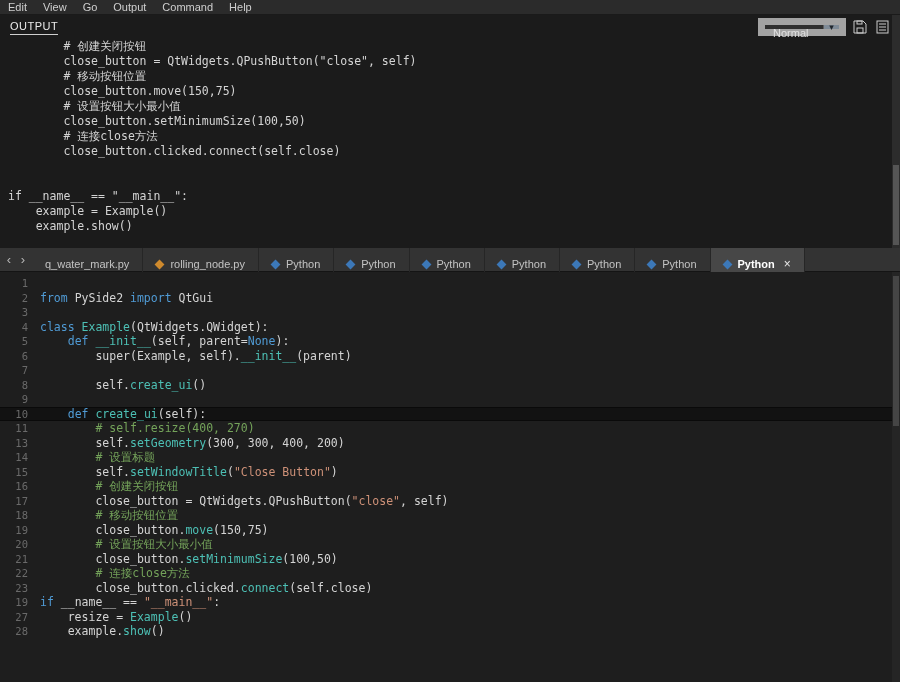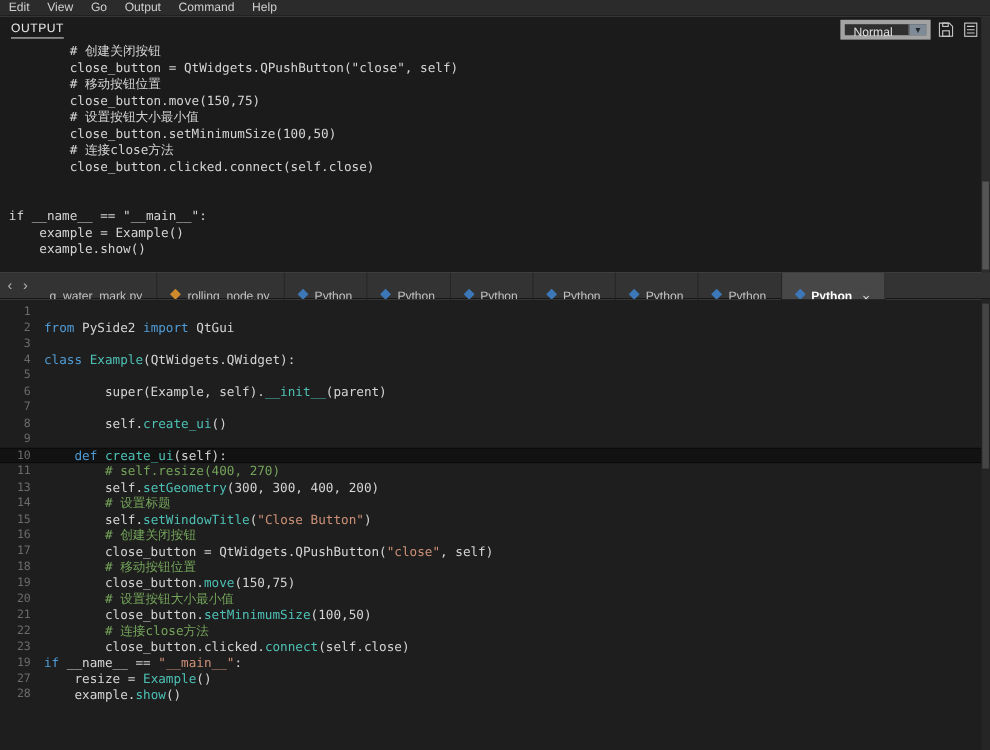--- a/index.html
+++ b/index.html
@@ -1,48 +1,48 @@
 <!DOCTYPE html>
 <html><head>
 <meta charset="utf-8">
 <style>
   * { margin:0; padding:0; box-sizing:border-box; }
   html,body { width:900px; height:682px; overflow:hidden; background:#1e1e1e;
               font-family:"Liberation Sans", sans-serif; }
-  .app { position:relative; width:900px; height:568px; background:#e5e5e5; }
+  .app { position:relative; width:900px; height:568px; background:#a16207; }
 
   
   .menubar { position:absolute; top:0; left:0; right:0; height:15px;
              background:#2b2b2b; border-bottom:1px solid #1a1a1a;
              display:flex; align-items:center; padding-left:8px; }
   .menu-item { color:#cfcfcf; font-size:11px; margin-right:16px; line-height:15px; cursor:default; }
 
   
   .output-panel { position:absolute; top:15px; left:0; right:0; height:233px; background:#1b1b1b; }
   .output-label { position:absolute; top:5px; left:10px; color:#eaeaea; font-size:11px;
                   letter-spacing:0.5px; border-bottom:1px solid #cfcfcf; padding-bottom:2px; }
   .output-controls { position:absolute; top:3px; right:10px; display:flex; align-items:center; gap:6px; }
-  .dropdown { display:flex; align-items:stretch; height:18px; border:4px solid #a3a3a3; background:#2f2f2f; }
+  .dropdown { display:flex; align-items:stretch; height:18px; border:7px solid #a3a3a3; background:#2f2f2f; }
   .dropdown .dd-label { color:#e0e0e0; font-size:11px; line-height:16px; padding:0 8px; min-width:58px; }
   .dropdown .dd-btn { width:16px; background:#7f8b97; color:#20262c; font-size:9px;
                       display:flex; align-items:center; justify-content:center;
                       border-left:1px solid #5d5d5d; }
   .tool-icon { width:16px; height:16px; display:flex; align-items:center; justify-content:center; }
   .output-code { position:absolute; top:24px; left:8px; right:14px; bottom:0;
                  font-family:"DejaVu Sans Mono", monospace; font-size:11.5px; line-height:15px;
                  color:#d4d4d4; white-space:pre; overflow:hidden; }
   .output-scrollbar { position:absolute; top:0; right:0; width:8px; height:233px; background:#2c2c2c; }
   .output-scrollbar .thumb { position:absolute; left:1px; right:1px; top:150px; height:80px; background:#555; }
 
   
   .tabbar { position:absolute; top:248px; left:0; right:0; height:24px; background:#333333;
             display:flex; align-items:stretch; border-bottom:1px solid #141414; }
   .tab-arrows { display:flex; align-items:center; padding:0 4px; color:#b5b5b5; gap:4px; }
   .tab-arrow { font-size:13px; line-height:22px; width:10px; text-align:center; cursor:default; }
-  .tab { display:flex; align-items:flex-start; padding:16px 13px; border-right:1px solid #262626;
+  .tab { display:flex; align-items:center; padding:16px 13px; border-right:1px solid #262626;
          color:#c3c3c3; font-size:11px; white-space:nowrap; cursor:default; }
   .tab.active { background:#474747; color:#ffffff; font-weight:bold; }
   .tab .diamond { width:7px; height:7px; transform:rotate(45deg); margin-right:7px; flex:none; }
   .tab .close { margin-left:9px; color:#e8e8e8; font-size:12px; font-weight:normal; }
 
   
   .editor { position:absolute; top:272px; left:0; right:0; height:410px; background:#1e1e1e;
             padding-top:4px; overflow:hidden; }
   .line { display:flex; height:14.5px; line-height:14.5px; }
   .line.current { background:#121212; box-shadow:inset 0 1px 0 #0a0a0a, inset 0 -1px 0 #0a0a0a; }
@@ -168,20 +168,21 @@
       <div class="line">
         <span class="gutter">3</span>
         <span class="code"></span>
       </div>
       <div class="line">
         <span class="gutter">4</span>
         <span class="code"><span class="t-kw">class</span><span class="t-p"> </span><span class="t-fn">Example</span><span class="t-p">(QtWidgets.QWidget):</span></span>
       </div>
       <div class="line">
         <span class="gutter">5</span>
+        <span class="code"><span class="t-p">    </span><span class="t-kw">def</span><span class="t-p"> </span><span class="t-fn">__init__</span><span class="t-p">(self, parent=</span><span class="t-kw">None</span><span class="t-p">):</span></span>
       </div>
       <div class="line">
         <span class="gutter">6</span>
         <span class="code"><span class="t-p">        super(Example, self).</span><span class="t-fn">__init__</span><span class="t-p">(parent)</span></span>
       </div>
       <div class="line">
         <span class="gutter">7</span>
         <span class="code"></span>
       </div>
       <div class="line">

